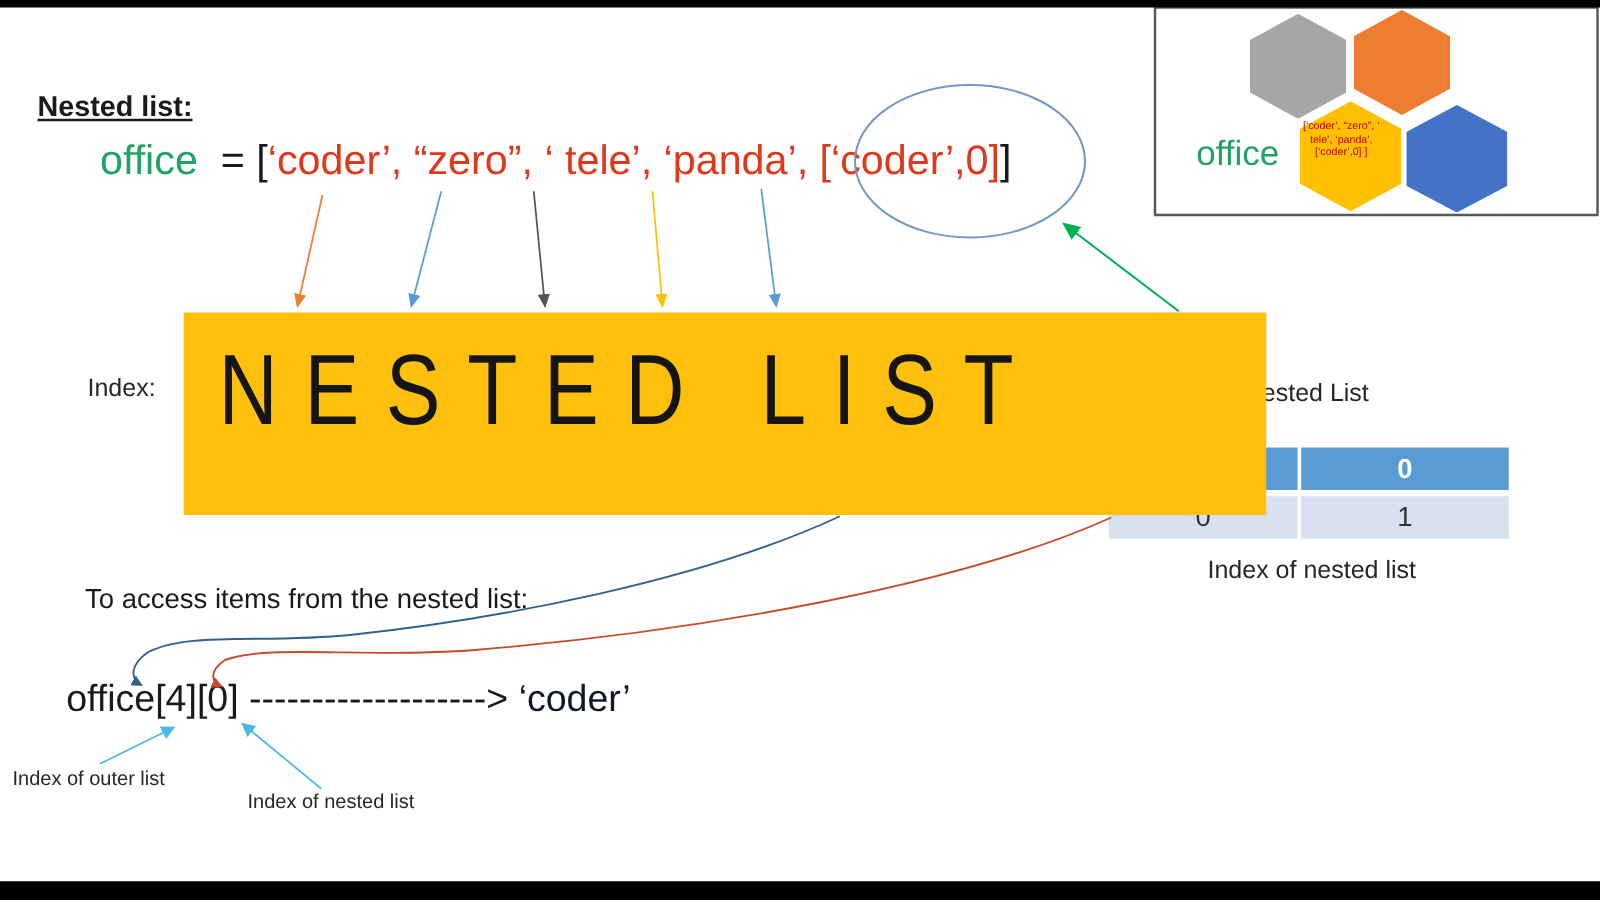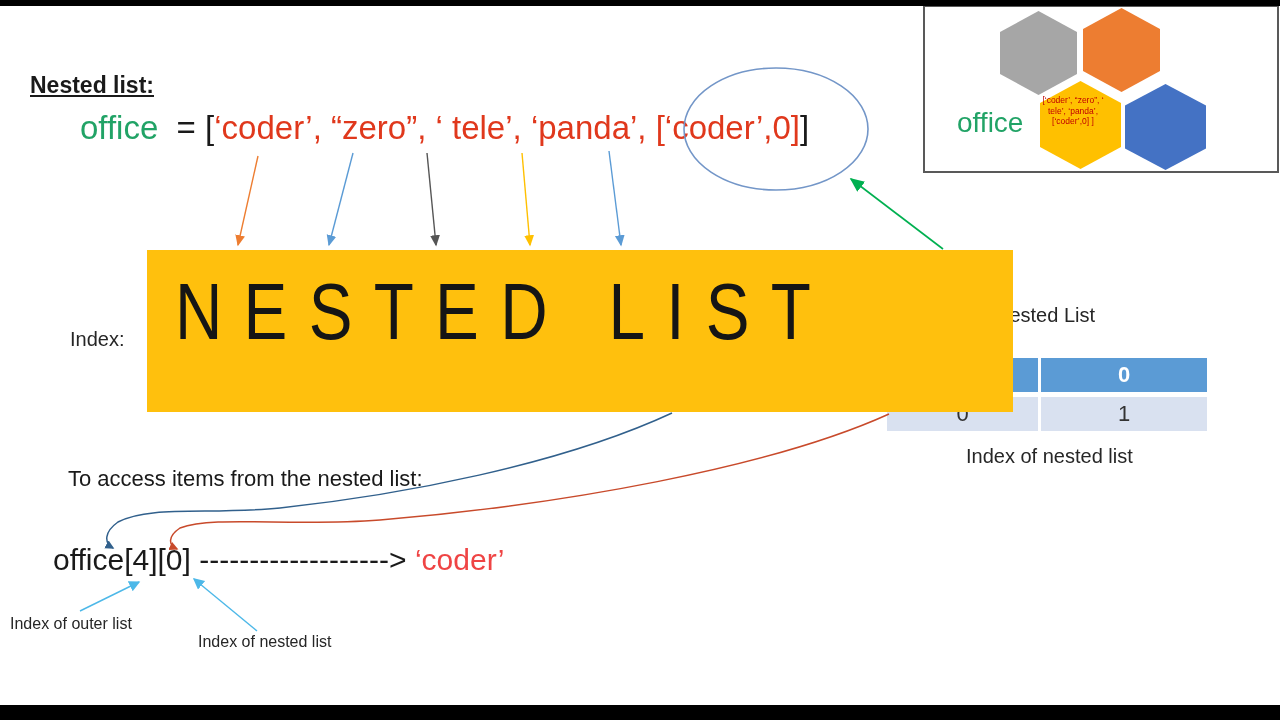--- a/index.html
+++ b/index.html
@@ -10,41 +10,41 @@
   .bar.top{top:0;height:6px;}
   .bar.bottom{top:705px;height:15px;}
 
   .page-title{left:30px;top:24px;font-size:23px;font-weight:bold;text-decoration:underline;z-index:1;margin-top:48px;}
   .subtitle{left:30px;top:58px;font-size:22px;z-index:1;}
 
   .code-line{left:80px;top:109px;font-size:33px;white-space:pre;z-index:1;}
   .code-var{color:#21A366;}
   .code-items{color:#E0381C;}
 
-  .index-label{left:70px;top:300px;font-size:20px;color:#262626;z-index:1;margin-top:28px;}
+  .index-label{left:70px;top:300px;font-size:20px;color:#262626;z-index:1;}
 
   .banner{left:147px;top:250px;width:866px;height:162px;background:#FFC00D;z-index:3;}
   .banner-text{padding:22px 0 0 34px;font-size:80px;letter-spacing:26px;line-height:1;
                color:#151515;transform:scaleX(0.82);transform-origin:left top;white-space:pre;}
 
   .ntable-title{left:995px;top:304px;font-size:20px;color:#262626;z-index:1;}
   .ntable{left:887px;top:358px;z-index:1;}
   .trow{display:flex;gap:3px;}
   .trow + .trow{margin-top:5px;}
   .tcell{display:flex;align-items:center;justify-content:center;font-size:22px;}
   .th{background:#5B9BD5;color:#fff;font-weight:bold;height:34px;}
   .td{background:#D9E1F0;color:#333;height:34px;}
   .c1{width:151px;} .c2{width:166px;}
   .ntable-caption{left:966px;top:445px;font-size:20px;color:#262626;z-index:1;}
 
   .intro{left:68px;top:466px;font-size:22px;z-index:1;}
   .example{font-size:30px;white-space:pre;z-index:1;}
   .ex1{left:53px;top:543px;}
   .ex2{left:645px;top:541px;}
-  .result-green{color:#ef4444;}
+  .result-green{color:#0f172a;}
   .small-label{font-size:16px;color:#262626;z-index:1;}
   .label-outer{left:10px;top:615px;}
   .label-nested{left:198px;top:633px;}
 
   .legend-box{left:923px;top:5px;width:352px;height:164px;background:#fff;
               border:2px solid #595959;z-index:1;}
   .hex{position:absolute;clip-path:polygon(50% 0,100% 25%,100% 75%,50% 100%,0 75%,0 25%);}
   .hex-gray{left:75px;top:4px;width:77px;height:84px;background:#A6A6A6;}
   .hex-orange{left:158px;top:1px;width:77px;height:84px;background:#ED7D31;}
   .hex-yellow{left:115px;top:74px;width:81px;height:88px;background:#FFC000;}

